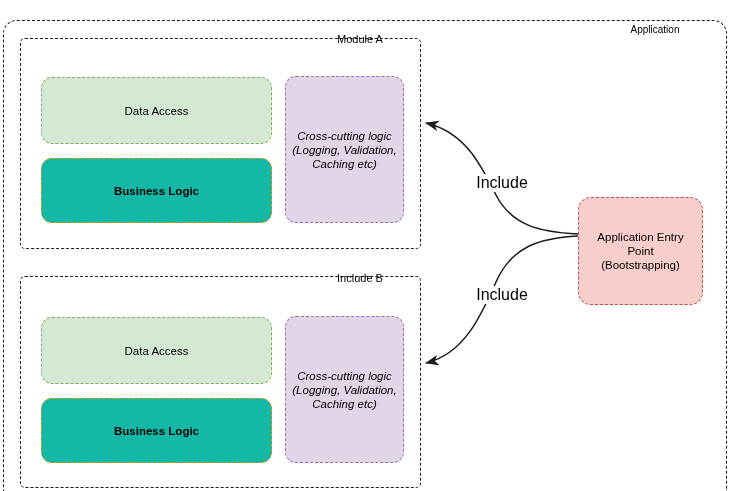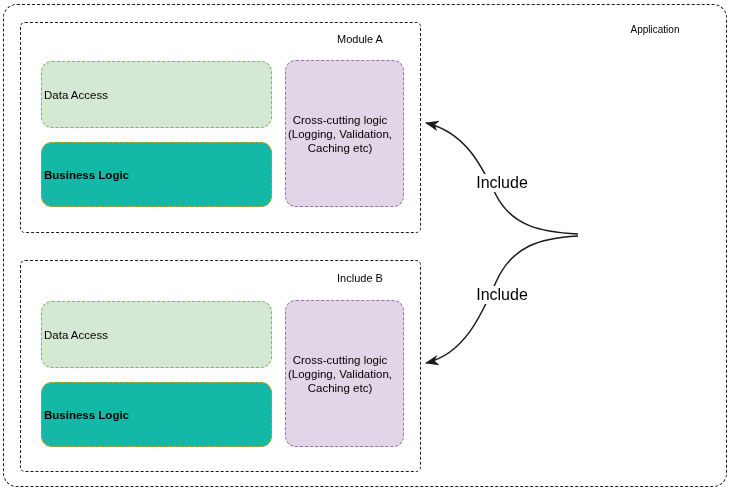--- a/index.html
+++ b/index.html
@@ -16,23 +16,24 @@
     width: 731px;
     height: 491px;
     background: #ffffff;
     overflow: hidden;
   }
   .box {
     position: absolute;
     box-sizing: border-box;
     display: flex;
     align-items: center;
-    justify-content: flex-start;
+    justify-content: center;
     text-align: center;
     color: #000000;
+    margin-top: 16px;
   }
   
   #app-container {
     left: 3px;
     top: 4px;
     width: 724px;
     height: 483px;
     border: 1.6px dashed #1b1b1b;
     border-radius: 14px;
     background: transparent;
@@ -85,20 +86,21 @@
     border: 1.1px dashed #82b366;
   }
   .node-orange {
     background: #14b8a6;
     border: 1.1px dashed #d79b00;
     font-weight: bold;
   }
   .node-purple {
     background: #e1d5e7;
     border: 1.1px dashed #9673a6;
+    font-style: italic;
   }
   .node-red {
     background: #f8cecc;
     border: 1.1px dashed #b85450;
   }
   #data-access-a   { left: 41px;  top: 61px;  width: 231px; height: 67px; }
   #business-logic-a{ left: 41px;  top: 142px; width: 231px; height: 65px; }
   #cross-cutting-a { left: 285px; top: 60px;  width: 119px; height: 147px; }
 
   #data-access-b   { left: 41px;  top: 301px; width: 231px; height: 67px; }
@@ -160,20 +162,23 @@
   <div class="box node node-orange" id="business-logic-b">
     <span>Business Logic</span>
   </div>
 
   <div class="box node node-purple" id="cross-cutting-b">
     <span>Cross-cutting logic<br>(Logging, Validation,<br>Caching etc)</span>
   </div>
 
   <div id="application-label">Application</div>
 
+  <div class="box node node-red" id="entry-point">
+    <span>Application Entry<br>Point<br>(Bootstrapping)</span>
+  </div>
 
   <svg id="edges" viewBox="0 0 731 491">
     <defs>
       <marker id="arrowhead" markerWidth="9" markerHeight="7" refX="8.4" refY="3.5" orient="auto" markerUnits="strokeWidth">
         <path d="M 0 0 L 9 3.5 L 0 7 L 2.4 3.5 Z" fill="#1b1b1b"></path>
       </marker>
     </defs>
 
     <path d="M 578 234 C 540 232 512 226 496 195 C 481 165 465 132 426 123" fill="none" stroke="#1b1b1b" stroke-width="1.5" marker-end="url(#arrowhead)"></path>
 

